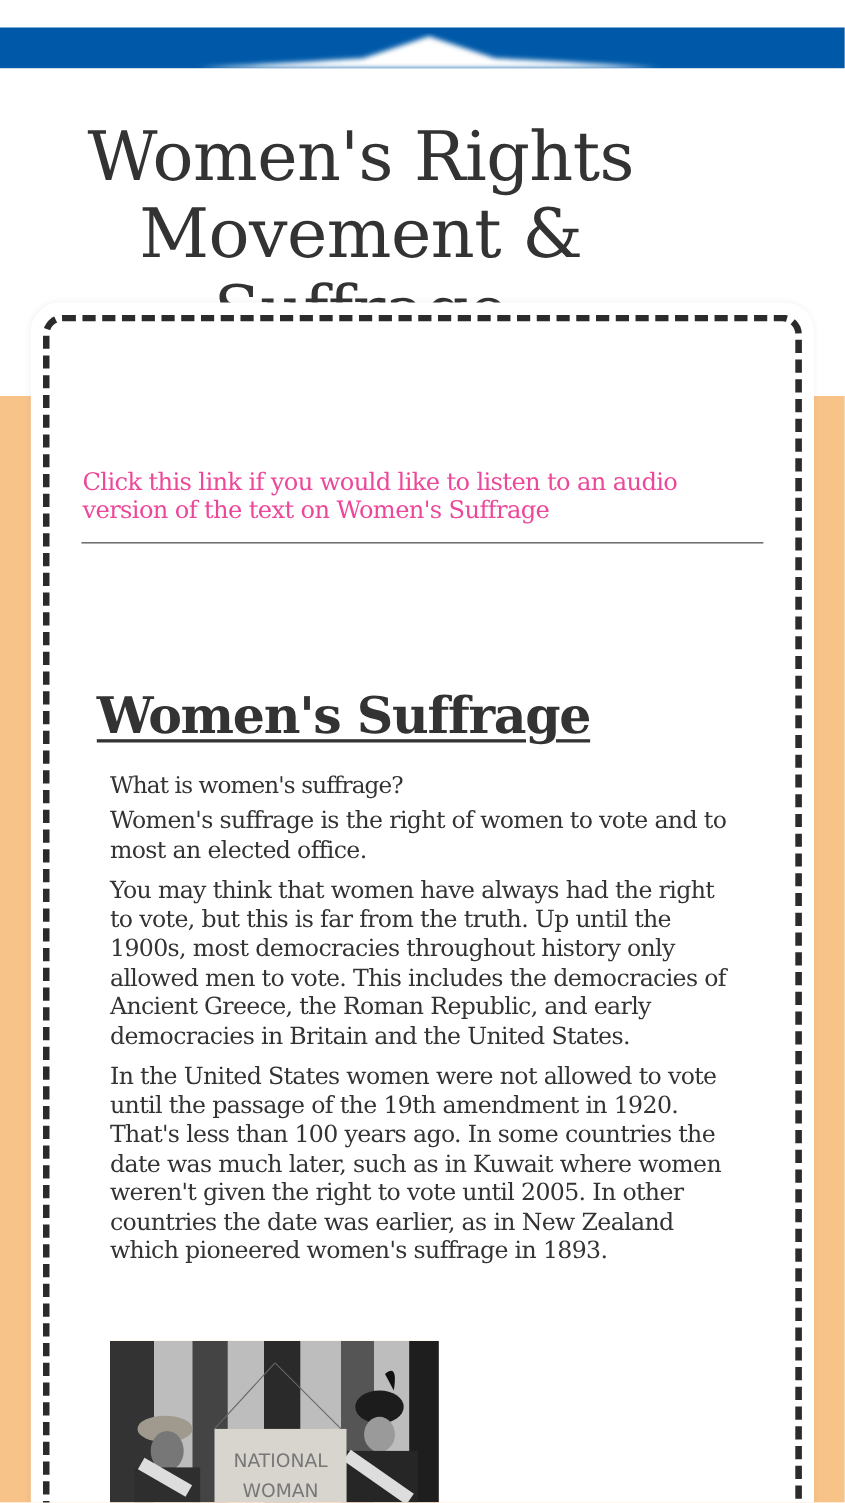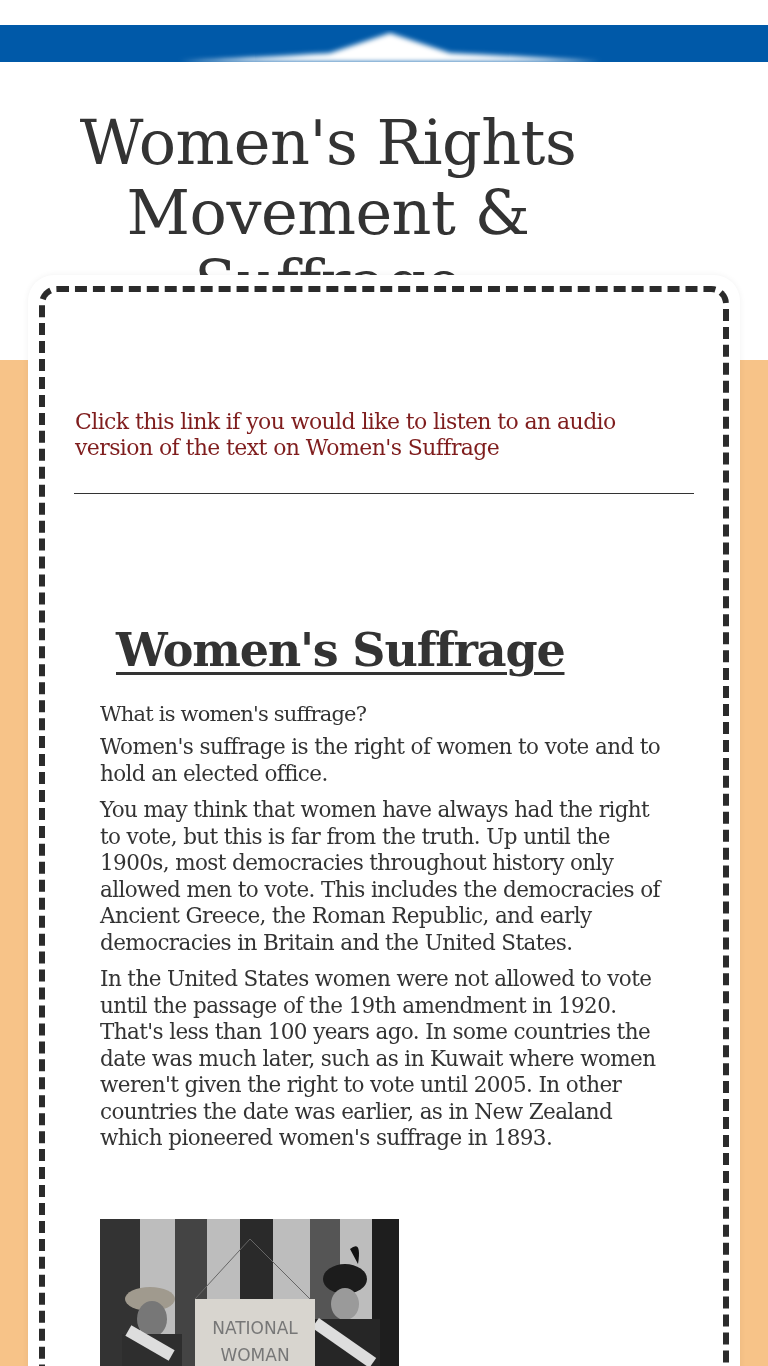--- a/index.html
+++ b/index.html
@@ -29,31 +29,31 @@
   .card-outer {
     position:absolute; left:28px; top:275px; width:712px; height:1200px;
     background:#ffffff; border-radius:26px;
     box-shadow:0 0 6px rgba(0,0,0,0.06);
   }
   .card-dash {
     position:absolute; left:39px; top:286px; width:678px; height:1200px;
     border:6px dashed #2b2b2b; border-radius:18px;
   }
   .audio-link {
-    position:absolute; left:75px; top:409px; width:600px;
-    font-size:22px; line-height:26px; color:#7f1d1d;
+    position:absolute; left:75px; top:426px; width:600px;
+    font-size:22px; line-height:26px; color:#ec4899;
     font-family: "DejaVu Serif", serif; letter-spacing:-0.6px;
     cursor:pointer;
   }
   .divider {
     position:absolute; left:74px; top:493px; width:620px; height:0;
     border-top:1.5px solid #333;
   }
   .section-title {
-    position:absolute; left:116px; top:620px;
+    position:absolute; left:88px; top:620px;
     font-size:46px; line-height:60px; font-weight:bold; color:#333;
     text-decoration:underline; text-underline-offset:6px; text-decoration-thickness:3px;
     letter-spacing:-1.2px;
     font-family: "DejaVu Serif", serif;
     text-align: center;
   }
   .content {
     position:absolute; left:100px; top:700px; width:575px;
     font-family: "DejaVu Serif", serif;
   }
@@ -92,21 +92,21 @@
 <div class="card-dash"></div>
 
 <a class="audio-link">Click this link if you would like to listen to an audio version of the text on Women's Suffrage</a>
 
 <div class="divider"></div>
 
 <h2 class="section-title" style="margin:0;">Women's Suffrage</h2>
 
 <div class="content">
   <h3 class="q">What is women's suffrage?</h3>
-  <p class="p">Women's suffrage is the right of women to vote and to hold an elected office.</p>
+  <p class="p">Women's suffrage is the right of women to vote and to most an elected office.</p>
   <p class="p">You may think that women have always had the right to vote, but this is far from the truth. Up until the 1900s, most democracies throughout history only allowed men to vote. This includes the democracies of Ancient Greece, the Roman Republic, and early democracies in Britain and the United States.</p>
   <p class="p">In the United States women were not allowed to vote until the passage of the 19th amendment in 1920. That's less than 100 years ago. In some countries the date was much later, such as in Kuwait where women weren't given the right to vote until 2005. In other countries the date was earlier, as in New Zealand which pioneered women's suffrage in 1893.</p>
 </div>
 
 <div class="photo">
   <svg width="299" height="147" viewBox="0 0 299 147">
     <defs>
       <linearGradient id="bg" x1="0" x2="1">
         <stop offset="0" stop-color="#2a2a2a"></stop>
         <stop offset="1" stop-color="#1a1a1a"></stop>

